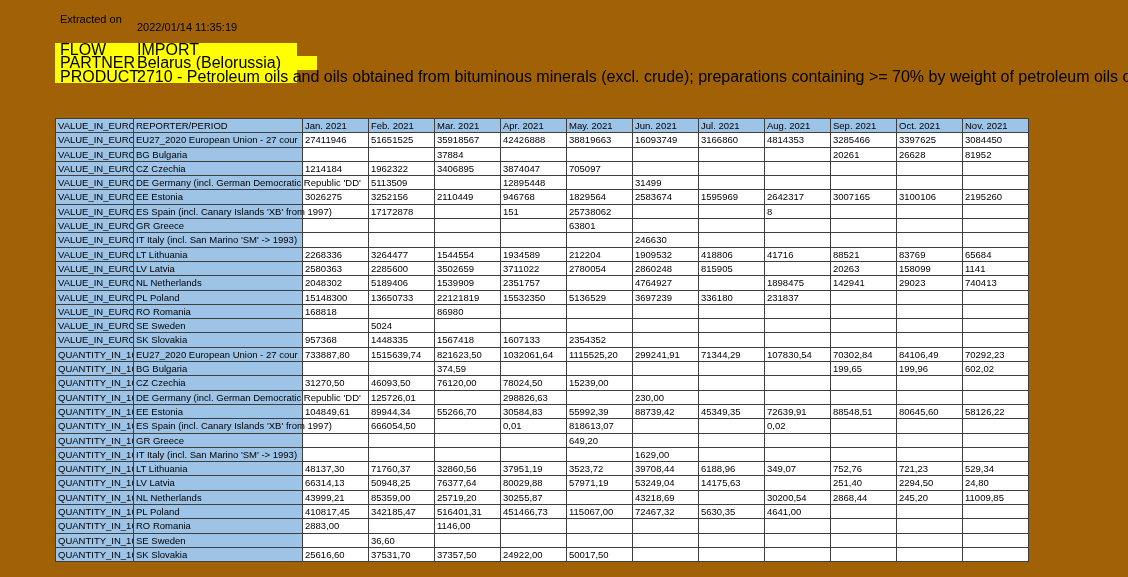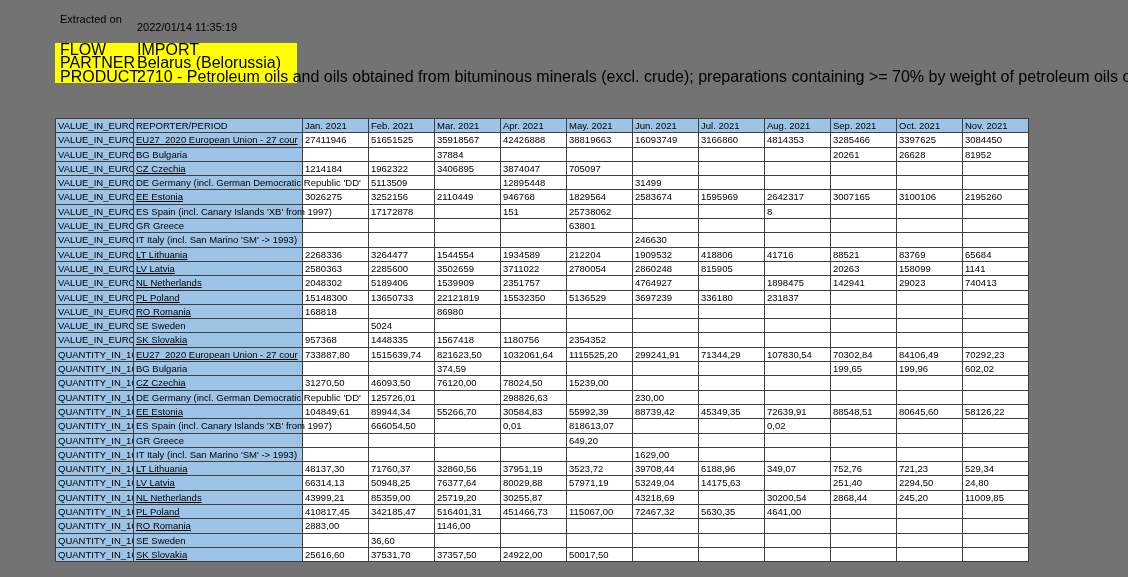--- a/index.html
+++ b/index.html
@@ -1,17 +1,17 @@
 <!DOCTYPE html>
 <html style="--blue: #9DC3E6; --border: #3f3f3f;"><head>
 <meta charset="utf-8">
 <style>
   html,body { margin:0; padding:0; background:#fff; }
   .page {
-    position:relative; width:1128px; height:577px; background:#737373;
+    position:relative; width:1128px; height:577px; background:#a16207;
     overflow:hidden; font-family:"Liberation Sans", sans-serif; color:#000;
   }
   
   .extracted { position:absolute; left:60px; top:13px; height:14px; font-size:11px; }
   .extracted .meta-value { position:absolute; left:77px; top:8px; white-space:nowrap; }
   .extracted .meta-label { position:absolute; left:0; top:0; white-space:nowrap; }
   .filters-block { position:absolute; left:55px; top:43px; }
   .filter-row { position:relative; width:242px; height:13.4px; font-size:16px; }
   .f-label { position:absolute; left:5px; top:0; line-height:13.4px; white-space:nowrap; }
   .f-value { position:absolute; left:82px; top:0; line-height:13.4px; white-space:nowrap;text-align:right; }
@@ -21,21 +21,21 @@
     border-collapse:collapse; table-layout:fixed; font-size:9.5px;
   }
   table.grid th, table.grid td {
     border:1px solid var(--border,#3f3f3f);
     height:13.3px; line-height:13.3px; padding:0 2px;
     overflow:hidden; white-space:nowrap; font-weight:normal; text-align:left;
     vertical-align:middle;
   }
   .blue { background:var(--blue,#9DC3E6); }
   td.num { text-align:right; background:#fff; }
-  td.c-rep { position:relative;text-decoration:underline; }
+  td.c-rep { position:relative; }
   td.c-rep.spill { overflow:visible; }
   td.c-rep.spill span {
     position:absolute; left:2px; top:0; height:13.3px; line-height:13.3px;
     white-space:nowrap; width:228px; overflow:hidden; z-index:3;
   }
 </style>
 </head>
 <body>
 
 <div class="page">
@@ -43,21 +43,21 @@
   <div class="extracted">
     <span class="meta-label">Extracted on</span>
     <span class="meta-value">2022/01/14 11:35:19</span>
   </div>
 
   <div class="filters-block" id="filters">
       <div class="filter-row" style="background: rgb(255, 255, 0);">
         <span class="f-label">FLOW</span>
         <span class="f-value">IMPORT</span>
       </div>
-      <div class="filter-row" style="background: rgb(255, 255, 0);">
+      <div class="filter-row" style="background: rgb(255, 255, 0); padding-left: 20px;">
         <span class="f-label">PARTNER</span>
         <span class="f-value">Belarus (Belorussia)</span>
       </div>
       <div class="filter-row" style="background: rgb(255, 255, 0);">
         <span class="f-label">PRODUCT</span>
         <span class="f-value">2710 - Petroleum oils and oils obtained from bituminous minerals (excl. crude); preparations containing &gt;= 70% by weight of petroleum oils or of oils obtained from bituminous minerals, these oils being the basic constituents of</span>
       </div>
     </div>
 
   <table class="grid" id="grid">
@@ -315,21 +315,21 @@
           <td class="num"></td>
           <td class="num"></td>
           <td class="num"></td>
         </tr>
         <tr>
           <td class="blue">VALUE_IN_EUROS</td>
           <td class="blue c-rep"><span>SK Slovakia</span></td>
           <td class="num">957368</td>
           <td class="num">1448335</td>
           <td class="num">1567418</td>
-          <td class="num">1180756</td>
+          <td class="num">1607133</td>
           <td class="num">2354352</td>
           <td class="num"></td>
           <td class="num"></td>
           <td class="num"></td>
           <td class="num"></td>
           <td class="num"></td>
           <td class="num"></td>
         </tr>
         <tr>
           <td class="blue">QUANTITY_IN_100KG</td>

